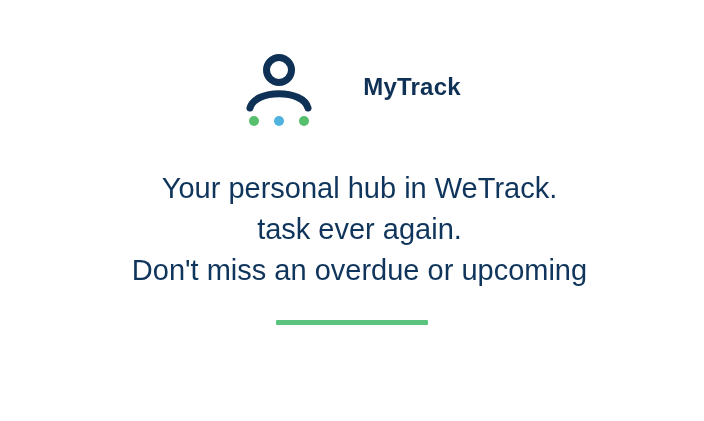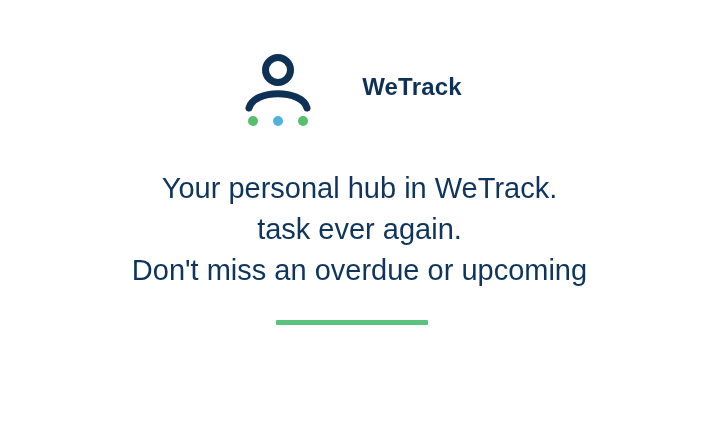--- a/index.html
+++ b/index.html
@@ -99,21 +99,21 @@
 
       <circle cx="36" cy="18" r="12.5" fill="none" stroke="#0f3156" stroke-width="7"></circle>
 
       <path d="M7 56 C 12 37, 60 37, 65 56" fill="none" stroke="#0f3156" stroke-width="7" stroke-linecap="round"></path>
 
       <circle cx="11" cy="69" r="5" fill="#56bf6b"></circle>
       <circle cx="36" cy="69" r="5" fill="#4fb3de"></circle>
       <circle cx="61" cy="69" r="5" fill="#56bf6b"></circle>
     </svg>
 
-    <div class="brand-name">WeTrack</div>
+    <div class="brand-name">MyTrack</div>
   </div>
 
   <div class="headline">
     <span class="hl-line">Your personal hub in WeTrack.</span>
     <span class="hl-line">task ever again.</span>
     <span class="hl-line">Don't miss an overdue or upcoming</span>
   </div>
 
   <div class="divider-wrap">
     <div class="divider"></div>

